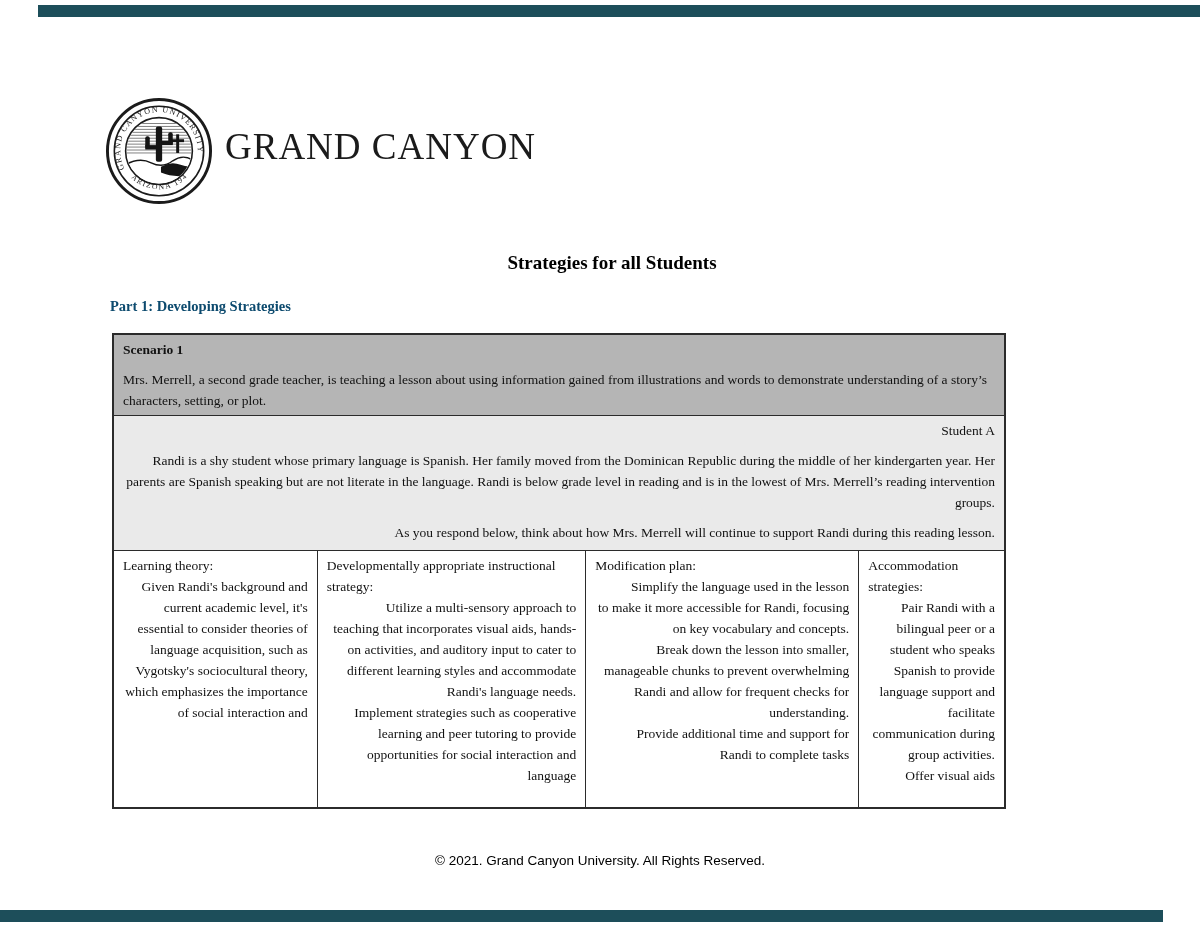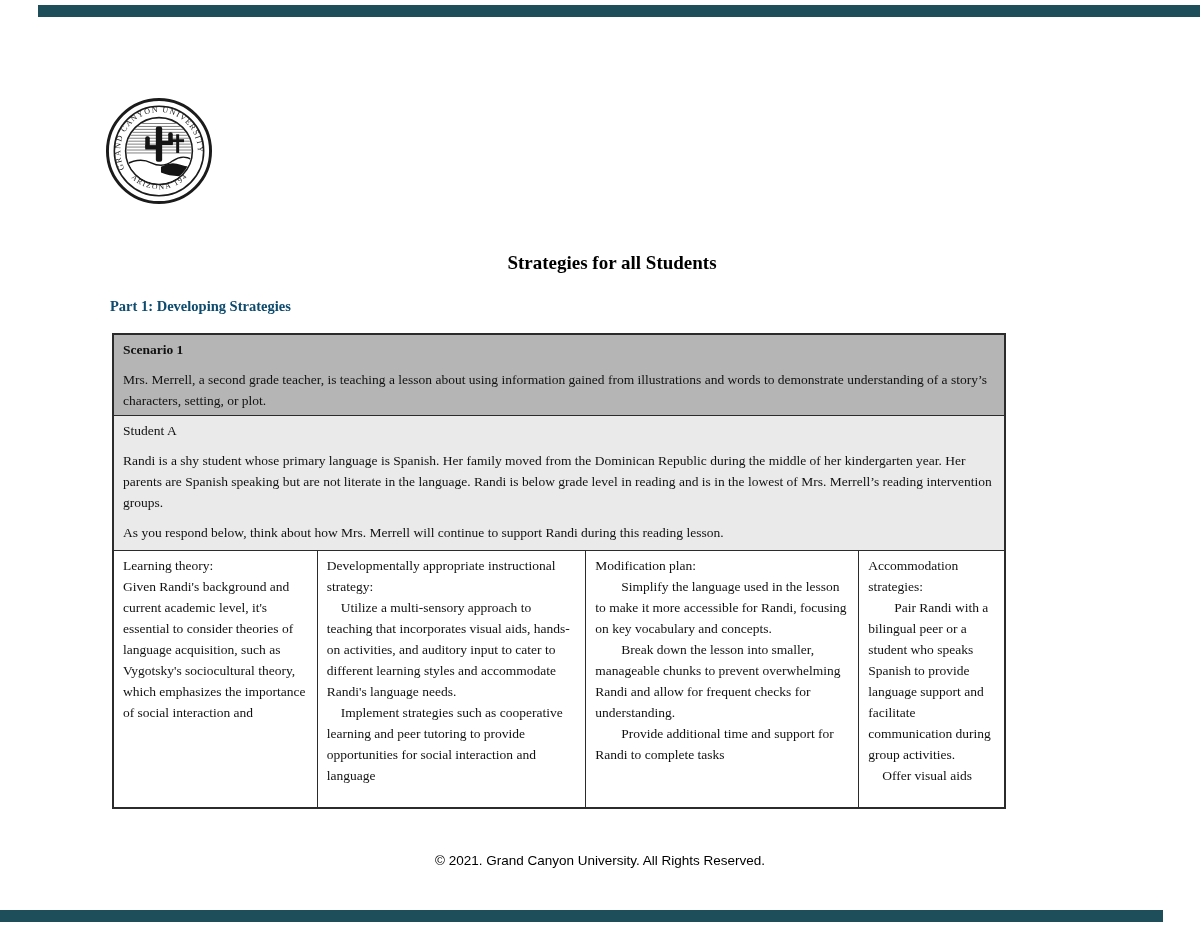--- a/index.html
+++ b/index.html
@@ -41,30 +41,30 @@
   table.scenario {
     position:absolute; left:112px; top:333px; width:894px;
     border-collapse:collapse; table-layout:fixed;
     font-size:13.5px; line-height:21px; color:#111;
   }
   table.scenario, table.scenario td { border:1px solid #2b2b2b; }
   table.scenario { border:2px solid #2b2b2b; }
   td { vertical-align:top; padding:4px 9px; }
 
   tr.row-scenario td { background:#b5b5b5; height:75px; }
-  tr.row-student  td { background:#eaeaea; height:135px; }
+  tr.row-student  td { background:#eaeaea; height:135px;text-align:right; }
   tr.row-columns  td { background:#ffffff; height:257px; }
 
   .cell-title { font-weight:bold; }
   .cell-title.plain { font-weight:normal; }
   td p { margin-top:9px; }
 
   .cell-clip { height:247px; overflow:hidden; }
   .col-head { white-space:pre-line; }
-  .cell-clip p { margin:0; }
+  .cell-clip p { margin:0;text-align:right; }
   .cell-clip p.ind-sm { text-indent:14px; }
   .cell-clip p.ind-lg { text-indent:26px; }
 
   col.c1 { width:22.9%; }
   col.c2 { width:30.1%; }
   col.c3 { width:30.6%; }
   col.c4 { width:16.4%; }
 
   
   .footer {
@@ -119,20 +119,21 @@
         <rect x="-14" y="-15" width="4.6" height="13" rx="2"></rect>
         <rect x="-14" y="-6" width="11" height="4.5"></rect>
         <rect x="9.4" y="-19" width="4.6" height="13" rx="2"></rect>
         <rect x="3" y="-10.5" width="11" height="4.5"></rect>
       </g>
       <path d="M -34 14 Q -20 6 -8 12 Q 4 18 14 10 Q 24 3 34 9 L 34 35 L -34 35 Z" fill="#ffffff" stroke="#141414" stroke-width="1.4"></path>
       <path d="M 2 16 Q 12 10 22 14 Q 30 17 34 15 L 34 24 Q 16 28 2 22 Z" fill="#141414"></path>
     </g>
   </svg>
   <div class="wordmark">
+    <div class="line1">GRAND CANYON</div>
   </div>
 </div>
 
 <div class="doc-title">Strategies for all Students</div>
 <div class="part-heading">Part 1: Developing Strategies</div>
 
 <table class="scenario">
   <colgroup>
       <col class="c1">
       <col class="c2">

